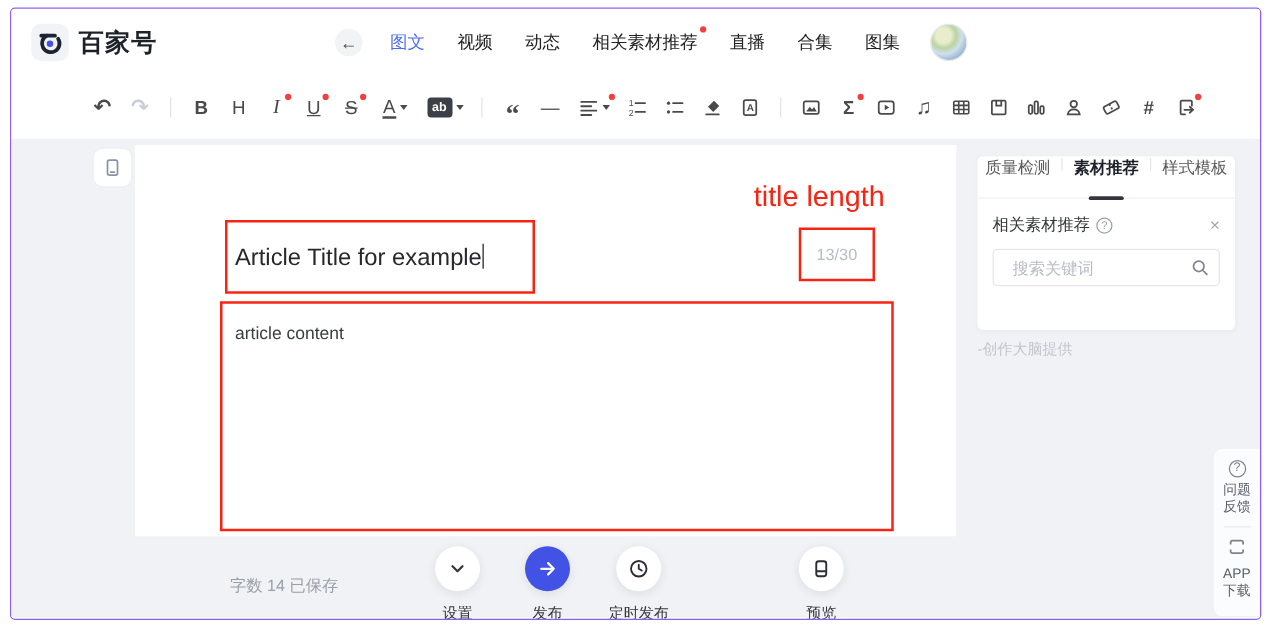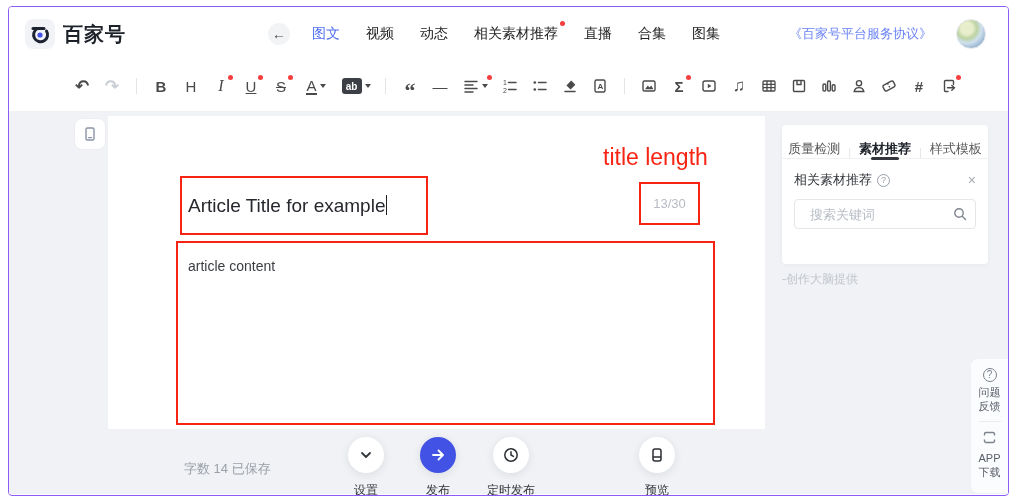--- a/index.html
+++ b/index.html
@@ -55,21 +55,21 @@
   .content-text { position:absolute; left:179px; top:147px; font-size:14px; color:#3a3d42; cursor:text; }
   .redbox { position:absolute; border:2px solid #f82413; pointer-events:none; }
   .rb-title { left:171px; top:65px; width:248px; height:59px; }
   .rb-counter { left:630px; top:71px; width:61px; height:43px; }
   .rb-content { left:167px; top:130px; width:539px; height:184px; }
   .ann-label { position:absolute; left:594px; top:33px; font-size:23px; color:#f82413; font-weight:500; white-space:nowrap; }
 
   
   .side-panel { position:absolute; left:773px; top:14px; width:206px; height:139px; background:#fff; border-radius:4px;
                 box-shadow:0 1px 4px rgba(30,35,43,.04); }
-  .sp-tabs { display:flex; align-items:flex-end; justify-content:center; gap:8px; height:34px; border-bottom:1px solid #f0f1f3;
+  .sp-tabs { display:flex; align-items:flex-start; justify-content:center; gap:8px; height:34px; border-bottom:1px solid #f0f1f3;
              position:relative; font-size:13px; color:#595959; }
   .sp-tab { cursor:pointer; white-space:nowrap; }
   .sp-tab.active { color:#1d2129; font-weight:bold; }
   .sp-tab-div { color:#e3e5e9; font-size:11px; }
   .sp-underline { position:absolute; left:89px; bottom:-2px; width:28px; height:3px; background:#33363c; border-radius:2px; }
   .sp-row { display:flex; align-items:center; padding:12px 12px 0 12px; font-size:13px; color:#33363c; }
   .help-circle { width:13px; height:13px; border:1px solid #9aa0a8; border-radius:50%; color:#9aa0a8; font-size:9px;
                  display:flex; align-items:center; justify-content:center; margin-left:5px; cursor:pointer; }
   .sp-close { margin-left:auto; color:#a5aab2; font-size:14px; cursor:pointer; line-height:1; }
   .sp-search { position:relative; margin:10px 12px 0 12px; }
@@ -115,21 +115,20 @@
     <div class="back-btn">←</div>
     <div class="nav">
       <span class="nav-item active"><span>图文</span></span>
       <span class="nav-item"><span>视频</span></span>
       <span class="nav-item"><span>动态</span></span>
       <span class="nav-item"><span>相关素材推荐</span><span class="dot"></span></span>
       <span class="nav-item"><span>直播</span></span>
       <span class="nav-item"><span>合集</span></span>
       <span class="nav-item"><span>图集</span></span>
     </div>
-    <span class="agreement">《百家号平台服务协议》</span>
     <span class="avatar"></span>
   </div>
 
   <div class="toolbar">
     <span class="tb" style="font-weight:bold;font-size:17px">↶</span>
     <span class="tb" style="color:#c9cdd4;font-weight:bold;font-size:17px">↷</span>
     <span class="tb-divider"></span>
     <span class="tb glyph-b">B</span>
     <span class="tb">H</span>
     <span class="tb glyph-i">

